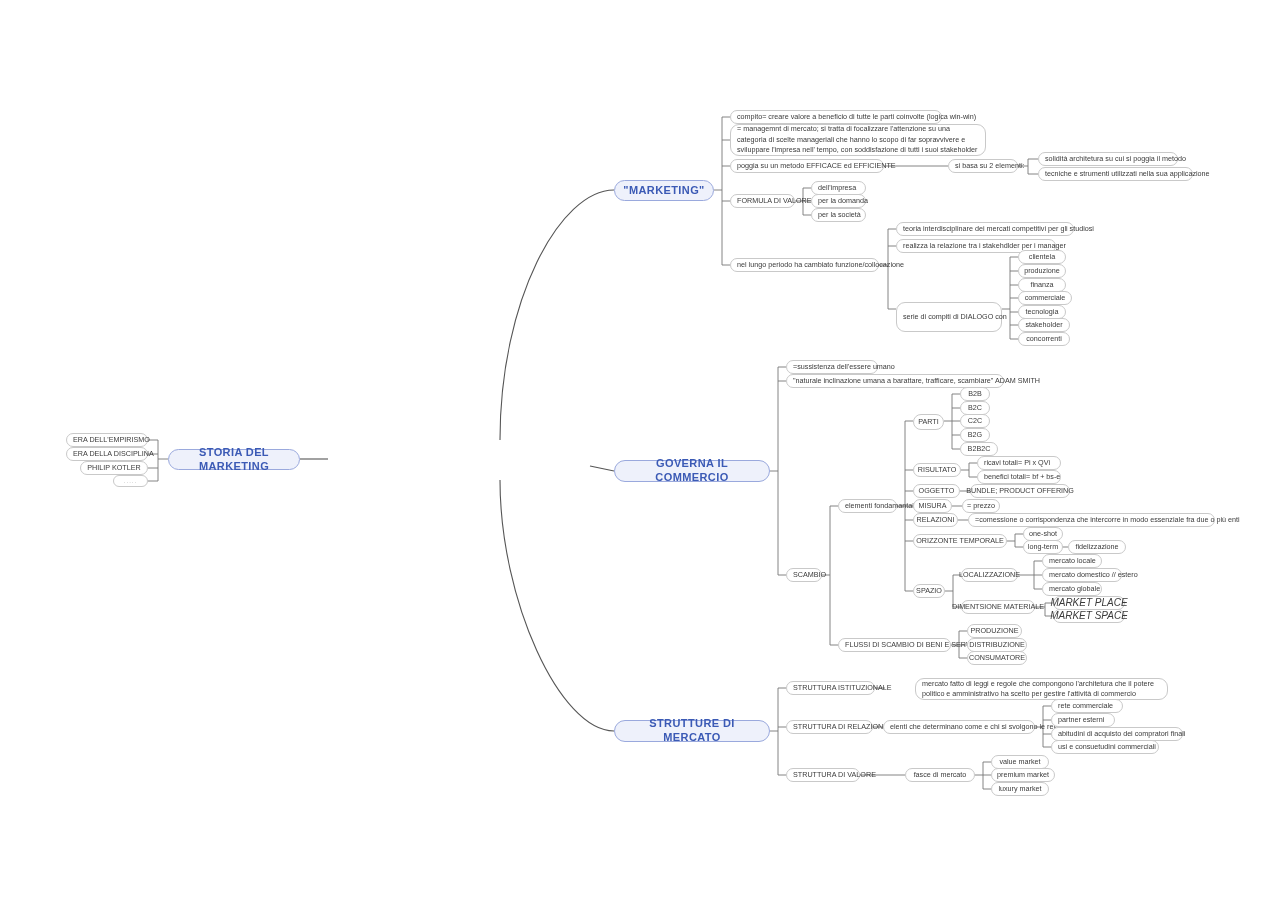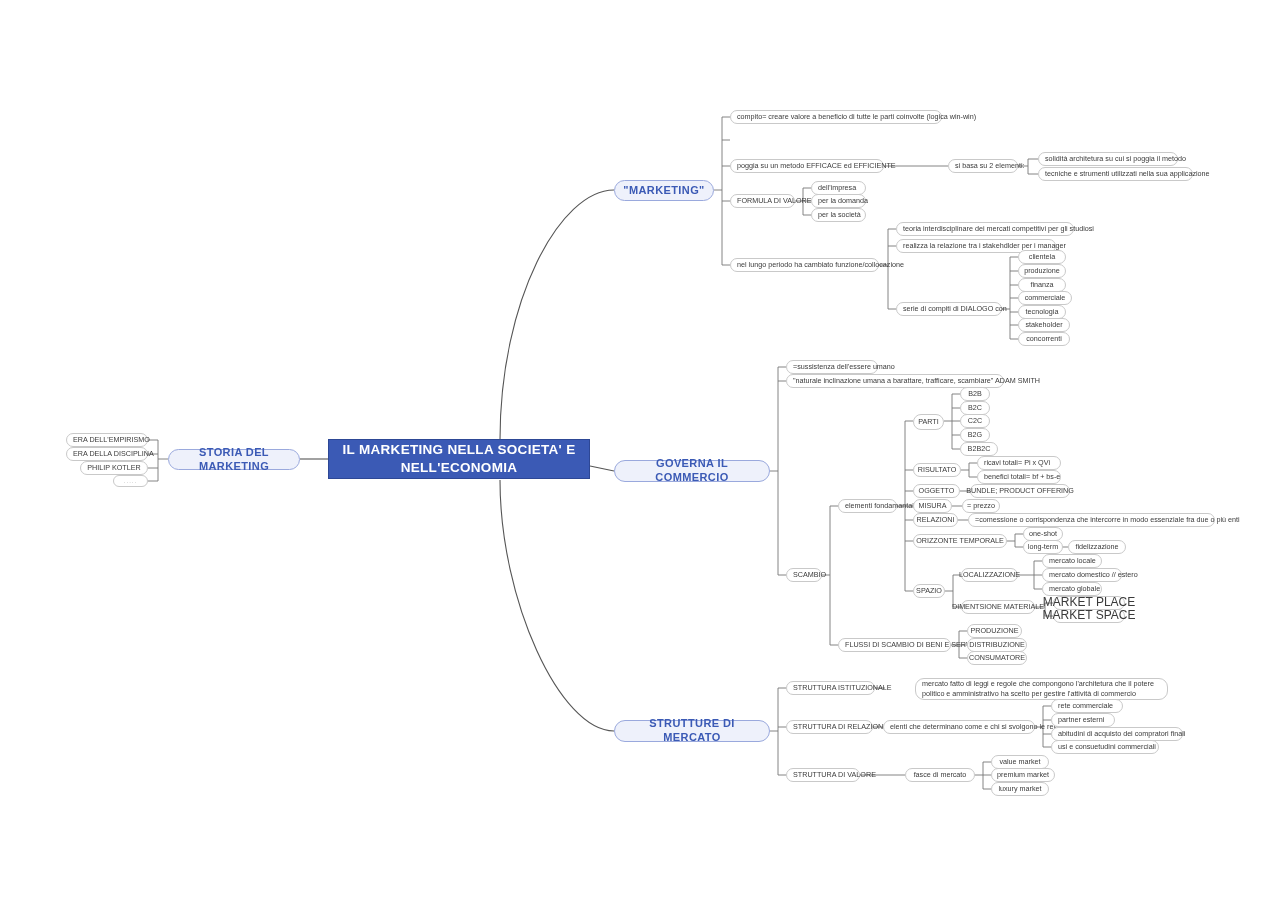--- a/index.html
+++ b/index.html
@@ -51,21 +51,21 @@
     border-radius:9px;
     color:#3a3a3a;
     font-size:7.2px;
     line-height:1.45;
     display:flex;align-items:center;
     padding:2px 6px;
     white-space:nowrap;
   }
   .pill.multi{white-space:normal;align-items:center;}
   .pill.center{justify-content:center;}
-  .pill.big{font-size:12px;}
+  .pill.big{font-size:10px;font-style:italic;}
   .pill.dots{justify-content:center;color:#9b9b9b;font-size:6px;letter-spacing:1px;}
 </style>
 </head>
 <body>
 
 <div id="canvas">
 
   <svg class="links" xmlns="http://www.w3.org/2000/svg">
     <g fill="none" stroke="#555555" stroke-width="1.1">
 
@@ -212,51 +212,51 @@
 
       <path d="M860,775 L905,775"></path>
       <path d="M975,775 L983,775"></path>
       <path d="M983,762 L983,789"></path>
       <path d="M983,762 L991,762"></path>
       <path d="M983,775 L991,775"></path>
       <path d="M983,789 L991,789"></path>
     </g>
   </svg>
 
-  <div class="node root" style="left:328px;top:439px;width:262px;height:40px;">IL MARKETING NELLA SOCIETA' E NELL'ECONOMIA</div>
 
   <div class="node l1" style="left:168px;top:449px;width:132px;height:21px;">STORIA DEL MARKETING</div>
 
   <div class="node pill" style="left:66px;top:433px;width:82px;height:14px;">ERA DELL'EMPIRISMO</div>
   <div class="node pill" style="left:66px;top:447px;width:82px;height:14px;">ERA DELLA DISCIPLINA</div>
   <div class="node pill center" style="left:80px;top:461px;width:68px;height:14px;">PHILIP KOTLER</div>
   <div class="node pill dots" style="left:113px;top:475px;width:35px;height:12px;">.....</div>
 
   <div class="node l1" style="left:614px;top:180px;width:100px;height:21px;">"MARKETING"</div>
 
   <div class="node pill" style="left:730px;top:110px;width:212px;height:14px;">compito= creare valore a beneficio di tutte le parti coinvolte (logica win-win)</div>
 
+  <div class="node pill multi" style="left:730px;top:124px;width:256px;height:32px;">= managemnt di mercato; si tratta di focalizzare l'attenzione su una categoria di scelte manageriali che hanno lo scopo di far sopravvivere e sviluppare l'impresa nell' tempo, con soddisfazione di tutti i suoi stakeholder</div>
 
   <div class="node pill" style="left:730px;top:159px;width:154px;height:14px;">poggia su un metodo EFFICACE ed EFFICIENTE</div>
 
   <div class="node pill" style="left:730px;top:194px;width:65px;height:14px;">FORMULA DI VALORE</div>
 
   <div class="node pill" style="left:730px;top:258px;width:149px;height:14px;">nel lungo periodo ha cambiato funzione/collocazione</div>
 
   <div class="node pill" style="left:948px;top:159px;width:70px;height:14px;">si basa su 2 elementi:</div>
   <div class="node pill" style="left:1038px;top:152px;width:140px;height:14px;">solidità architetura su cui si poggia il metodo</div>
   <div class="node pill" style="left:1038px;top:167px;width:155px;height:14px;">tecniche e strumenti utilizzati nella sua applicazione</div>
 
   <div class="node pill" style="left:811px;top:181px;width:55px;height:14px;">dell'impresa</div>
   <div class="node pill" style="left:811px;top:194px;width:55px;height:14px;">per la domanda</div>
   <div class="node pill" style="left:811px;top:208px;width:55px;height:14px;">per la società</div>
 
   <div class="node pill" style="left:896px;top:222px;width:178px;height:14px;">teoria interdisciplinare dei mercati competitivi per gli studiosi</div>
   <div class="node pill" style="left:896px;top:239px;width:160px;height:14px;">realizza la relazione tra i stakehdlder per i manager</div>
-  <div class="node pill" style="left:896px;top:302px;width:106px;height:14px;">serie di compiti di DIALOGO con</div>
+  <div class="node pill" style="left:896px;top:302px;width:106px;height:30px;">serie di compiti di DIALOGO con</div>
 
   <div class="node pill center" style="left:1018px;top:250px;width:48px;height:14px;text-align:center;">clientela</div>
   <div class="node pill center" style="left:1018px;top:264px;width:48px;height:14px;">produzione</div>
   <div class="node pill center" style="left:1018px;top:278px;width:48px;height:14px;">finanza</div>
   <div class="node pill center" style="left:1018px;top:291px;width:54px;height:14px;">commerciale</div>
   <div class="node pill center" style="left:1018px;top:305px;width:48px;height:14px;">tecnologia</div>
   <div class="node pill center" style="left:1018px;top:318px;width:52px;height:14px;">stakeholder</div>
   <div class="node pill center" style="left:1018px;top:332px;width:52px;height:14px;">concorrenti</div>
 
   <div class="node l1" style="left:614px;top:460px;width:156px;height:22px;">GOVERNA IL COMMERCIO</div>

